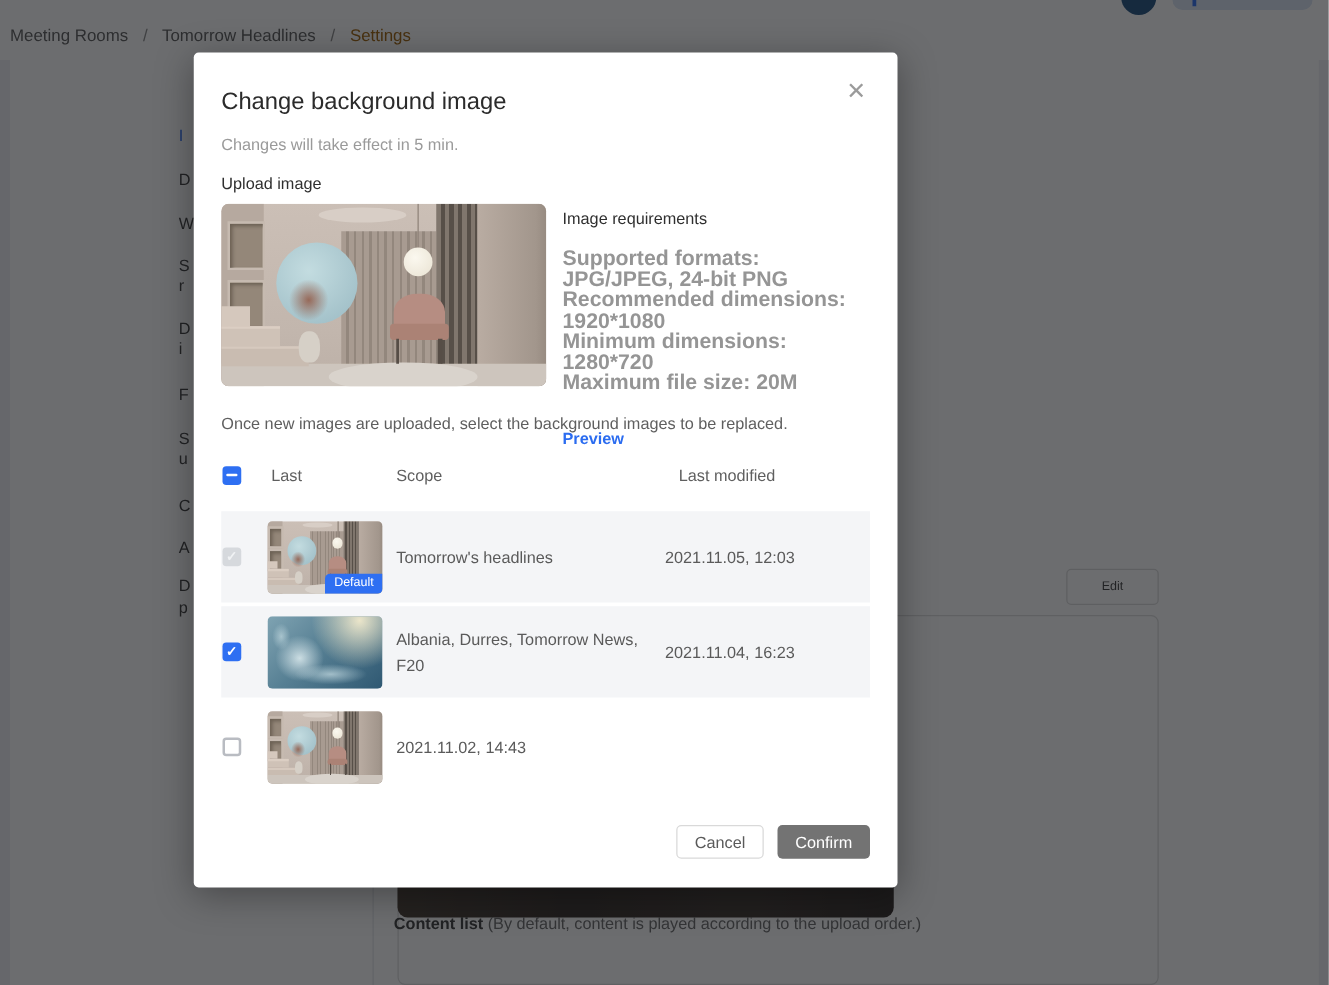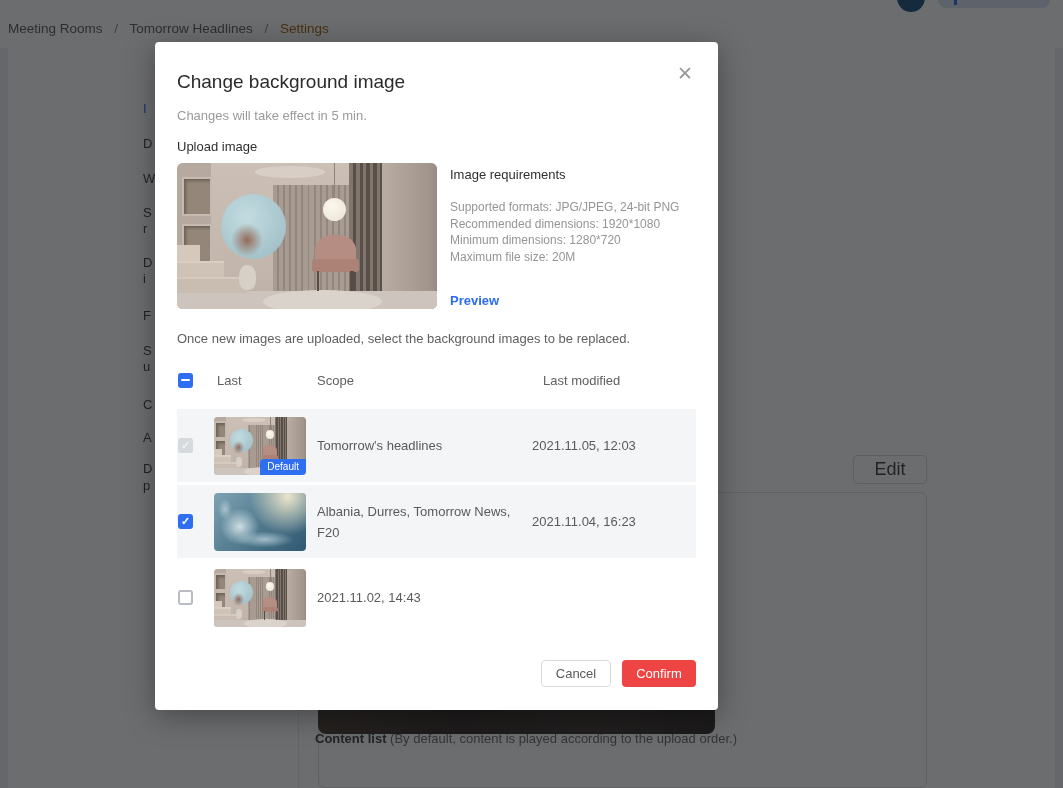--- a/index.html
+++ b/index.html
@@ -16,21 +16,21 @@
   .user-pill { position:absolute; left:938px; top:-9px; width:112px; height:17px; border-radius:8px; background:#d9e4f4; }
   .user-pill i { position:absolute; left:16px; bottom:3px; width:3px; height:7px; background:#2e6ff2; }
 
   .page-card { position:absolute; left:8px; top:48px; width:1047px; height:740px; background:#fff; }
   .v-divider { position:absolute; left:298px; top:48px; width:1px; height:740px; background:#e4e6e9; }
 
   .nav-frag { position:absolute; left:143px; font-size:13px; color:#3c3c3c; }
   .nav-frag.active { color:#2b6cf0; }
 
   .edit-btn { position:absolute; left:853px; top:455px; width:74px; height:29px; background:#fff;
-    border:1px solid #d9d9d9; border-radius:4px; font-size:18px; color:#3c3c3c;
+    border:1px solid #d9d9d9; border-radius:4px; font-size:10px; color:#3c3c3c;
     display:flex; align-items:center; justify-content:center; cursor:pointer; }
   .bg-panel { position:absolute; left:318px; top:492px; width:609px; height:296px;
     border:1px solid #dcdcdc; border-radius:6px; background:#fff; }
   .bg-dark-image { position:absolute; left:318px; top:688px; width:397px; height:46px; border-radius:8px;
     background:linear-gradient(90deg,#44392f 0%, #332b25 35%, #3c332c 70%, #2e2723 100%); }
   .content-list-line { position:absolute; left:315px; top:731px; font-size:13px; color:#6b6b6b; }
   .content-list-line b { color:#3a3a3a; font-weight:bold; }
 
   
   .overlay { position:absolute; inset:0; background:rgba(18,19,22,0.62); }
@@ -40,21 +40,21 @@
     color:#9b9b9b; display:flex; align-items:center; justify-content:center; cursor:pointer; }
   .modal-title { position:absolute; left:22px; top:29px; font-size:19px; color:#2b2b2b; }
   .modal-subtitle { position:absolute; left:22px; top:66px; font-size:13px; color:#9a9a9a; }
   .upload-label { position:absolute; left:22px; top:97px; font-size:13px; color:#2f2f2f; }
 
   .upload-thumb { position:absolute; left:22px; top:121px; width:260px; height:146px; border-radius:6px;
     overflow:hidden; cursor:pointer; }
 
   .req-block { position:absolute; left:295px; top:125px; width:250px; }
   .req-title { font-size:13px; color:#2f2f2f; margin-bottom:17px; }
-  .req-line { font-size:12px; color:#959595; line-height:16.5px; }
+  .req-line { font-size:17px; color:#959595; line-height:16.5px;font-weight:bold; }
   .preview-link { display:inline-block; margin-top:28px; font-size:13px; color:#2b6cf0; cursor:pointer;font-weight:bold; }
 
   .instruction { position:absolute; left:22px; top:289px; font-size:13px; color:#5f5f5f; }
 
   .tbl { position:absolute; left:22px; top:326px; width:519px; }
   .tbl-header { display:flex; align-items:center; height:24px; font-size:13px; color:#5f5f5f; }
   .col-cb { width:36px; flex:none; }
   .col-img { width:104px; flex:none; }
   .col-scope { width:215px; flex:none; }
   .col-date { flex:1; }
@@ -74,21 +74,21 @@
   .cb.checked { background:#2e6ff2; color:#fff; font-size:11px; font-weight:bold; }
   .cb.disabled-checked { background:#d6d9dd; color:#f0f2f4; font-size:11px; font-weight:bold; cursor:default; }
   .cb.unchecked { background:#fff; border:2px solid #b9bcc2; }
 
   .badge { position:absolute; right:0; bottom:0; background:#2e6ff2; color:#fff; font-size:10px;
     padding:2px 7px 3px 7px; border-radius:4px 0 3px 0; }
 
   .modal-footer { position:absolute; right:22px; top:618px; display:flex; gap:11px; }
   .btn { height:27px; border-radius:4px; font-size:13px; display:flex; align-items:center; justify-content:center; cursor:pointer;text-align:center; }
   .btn-cancel { width:70px; background:#fff; border:1px solid #d9d9d9; color:#5a5a5a; }
-  .btn-confirm { width:74px; background:#ef4444; color:#fff; }
+  .btn-confirm { width:74px; background:#737373; color:#fff; }
 
   
   .room-art { position:relative; width:100%; height:100%; background:linear-gradient(180deg,#cbbfb6 0%,#c2b6ad 70%,#bcb0a7 100%); }
   .room-art .ceiling { position:absolute; left:30%; top:2%; width:27%; height:8%; border-radius:50%; background:#d8cec6; }
   .room-art .leftwall { position:absolute; left:0; top:0; width:13%; height:100%; background:#b6a99f; }
   .room-art .niche1,.room-art .niche2 { position:absolute; left:2.5%; width:10%; height:24%; background:#948779;
     box-shadow:inset 2px 2px 3px rgba(60,50,40,.45), 0 0 0 2px #c6bab0; }
   .room-art .niche1 { top:11%; } .room-art .niche2 { top:43%; }
   .room-art .slats { position:absolute; left:37%; top:15%; width:29%; height:74%;
     background:repeating-linear-gradient(90deg,#a89b91 0 5.5%,#93877d 5.5% 8%); }

